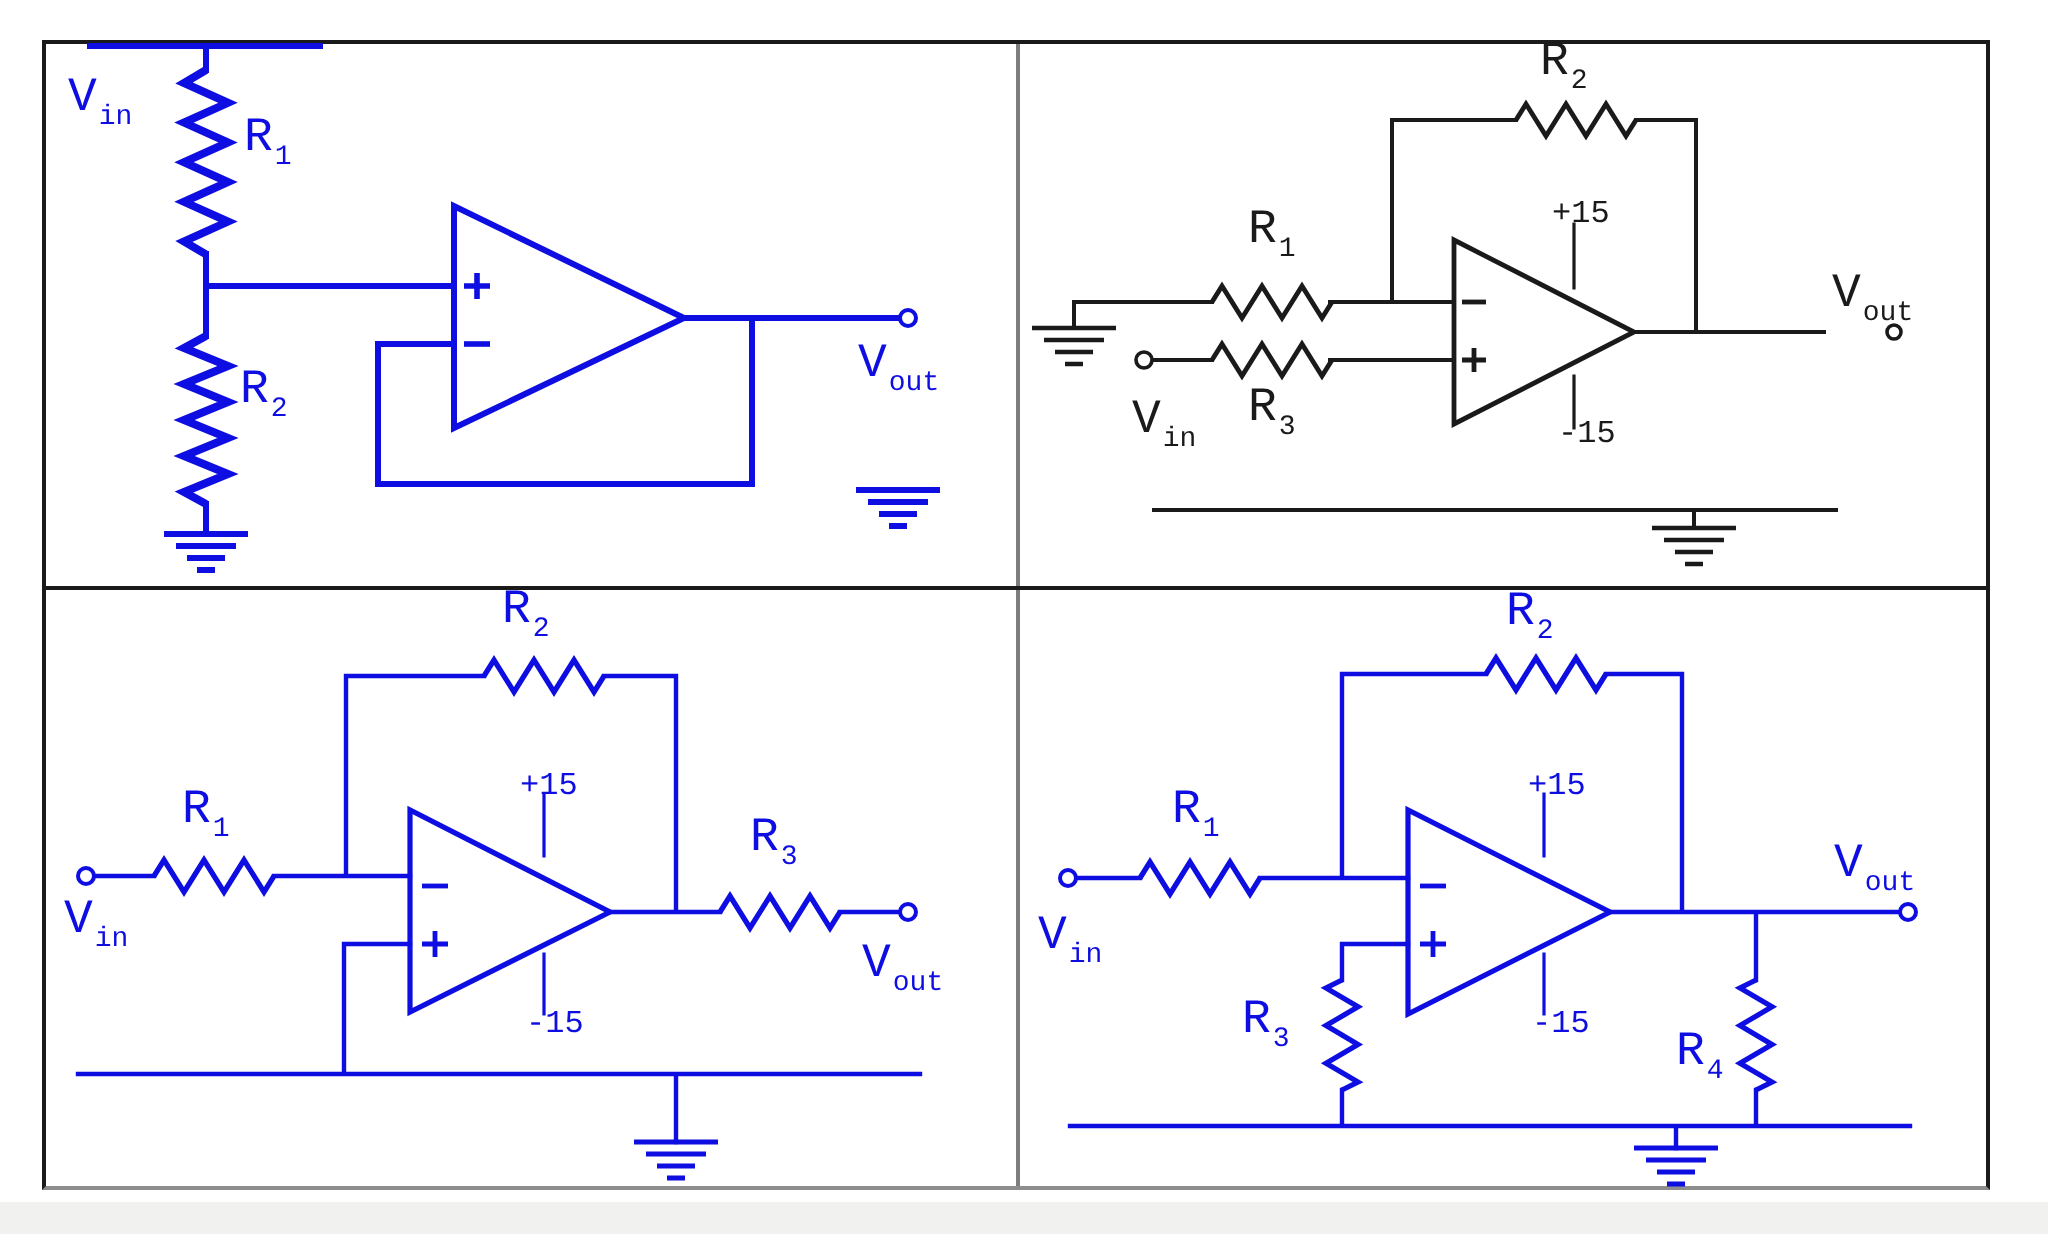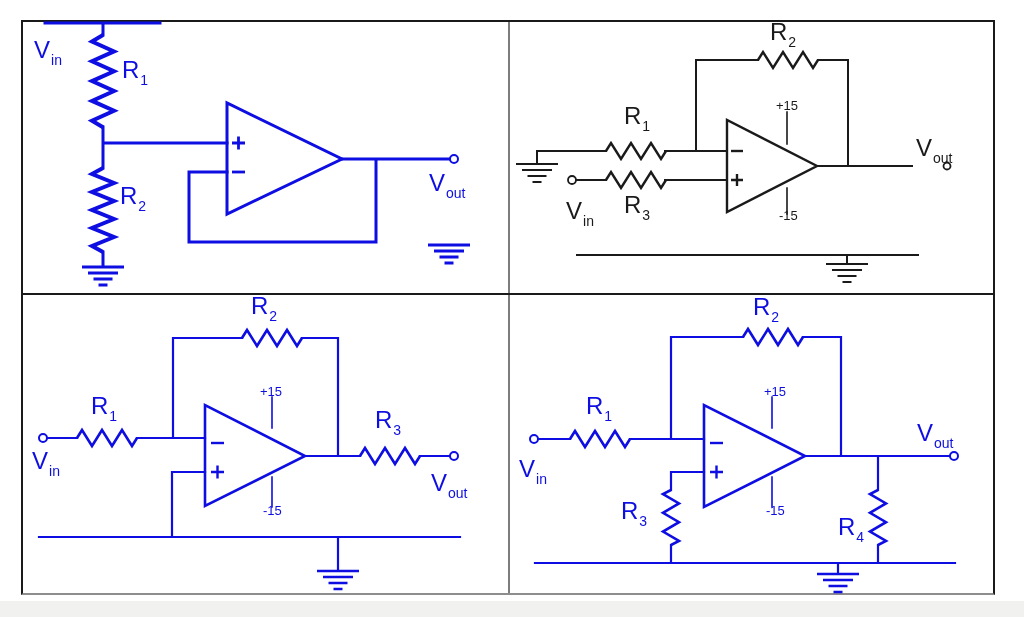--- a/index.html
+++ b/index.html
@@ -1,17 +1,17 @@
 <!DOCTYPE html>
 <html style="--blue: #0e0ee2; --black: #1a1a1a; --divider-gray: #7d7d7d; --border-gray: #8d8d8d; --footer-strip: #f1f1ef;"><head>
 <meta charset="utf-8">
 <style>
   html,body{margin:0;padding:0;background:#fff;}
   #screen{position:relative;width:1024px;height:617px;background:#fff;overflow:hidden;
-          font-family:Liberation Sans, sans-serif;}
+          font-family:Liberation Mono, monospace;}
   .grid-box{position:absolute;left:21px;top:20px;width:974px;height:575px;box-sizing:border-box;
             border:2px solid var(--black,#1a1a1a);border-bottom-color:var(--border-gray,#8d8d8d);}
   .divider-v{position:absolute;left:485px;top:0;bottom:0;width:2px;background:var(--divider-gray,#7d7d7d);}
   .divider-h{position:absolute;left:0;right:0;top:271px;height:2px;background:var(--black,#1a1a1a);}
   .footer-strip{position:absolute;left:0;top:601px;width:1024px;height:16px;background:var(--footer-strip,#f1f1ef);}
   svg.panel{position:absolute;overflow:visible;}
   
   .wb {stroke:var(--blue,#0e0ee2);stroke-width:2.2;fill:none;stroke-linecap:square;}
   .wb1{stroke:var(--blue,#0e0ee2);stroke-width:3;fill:none;stroke-linecap:square;}
   .rb {stroke:var(--blue,#0e0ee2);stroke-width:2.6;fill:none;stroke-linejoin:miter;}
@@ -26,21 +26,21 @@
   .sgk {stroke:var(--black,#1a1a1a);stroke-width:2.4;fill:none;}
   .sup{stroke-width:1.6;}
   .gb {stroke:var(--blue,#0e0ee2);stroke-width:3;fill:none;}
   .gb2{stroke:var(--blue,#0e0ee2);stroke-width:2.6;fill:none;}
   .gk {stroke:var(--black,#1a1a1a);stroke-width:2.2;fill:none;}
   .term-b{stroke:var(--blue,#0e0ee2);stroke-width:2;fill:#fff;}
   .term-k{stroke:var(--black,#1a1a1a);stroke-width:1.8;fill:#fff;}
   
   .lbl{position:absolute;font-size:24px;line-height:1;white-space:nowrap;}
   .lbl .sub{font-size:14px;vertical-align:-7px;margin-left:1px;}
-  .lbl-sm{position:absolute;font-size:13px;line-height:1;white-space:nowrap;}
+  .lbl-sm{position:absolute;font-size:16px;line-height:1;white-space:nowrap;}
   .blue{color:var(--blue,#0e0ee2);}
   .black{color:var(--black,#1a1a1a);}
 </style>
 </head>
 <body>
 
 <div id="screen">
 
   <svg width="0" height="0" style="position:absolute">
     <defs>

